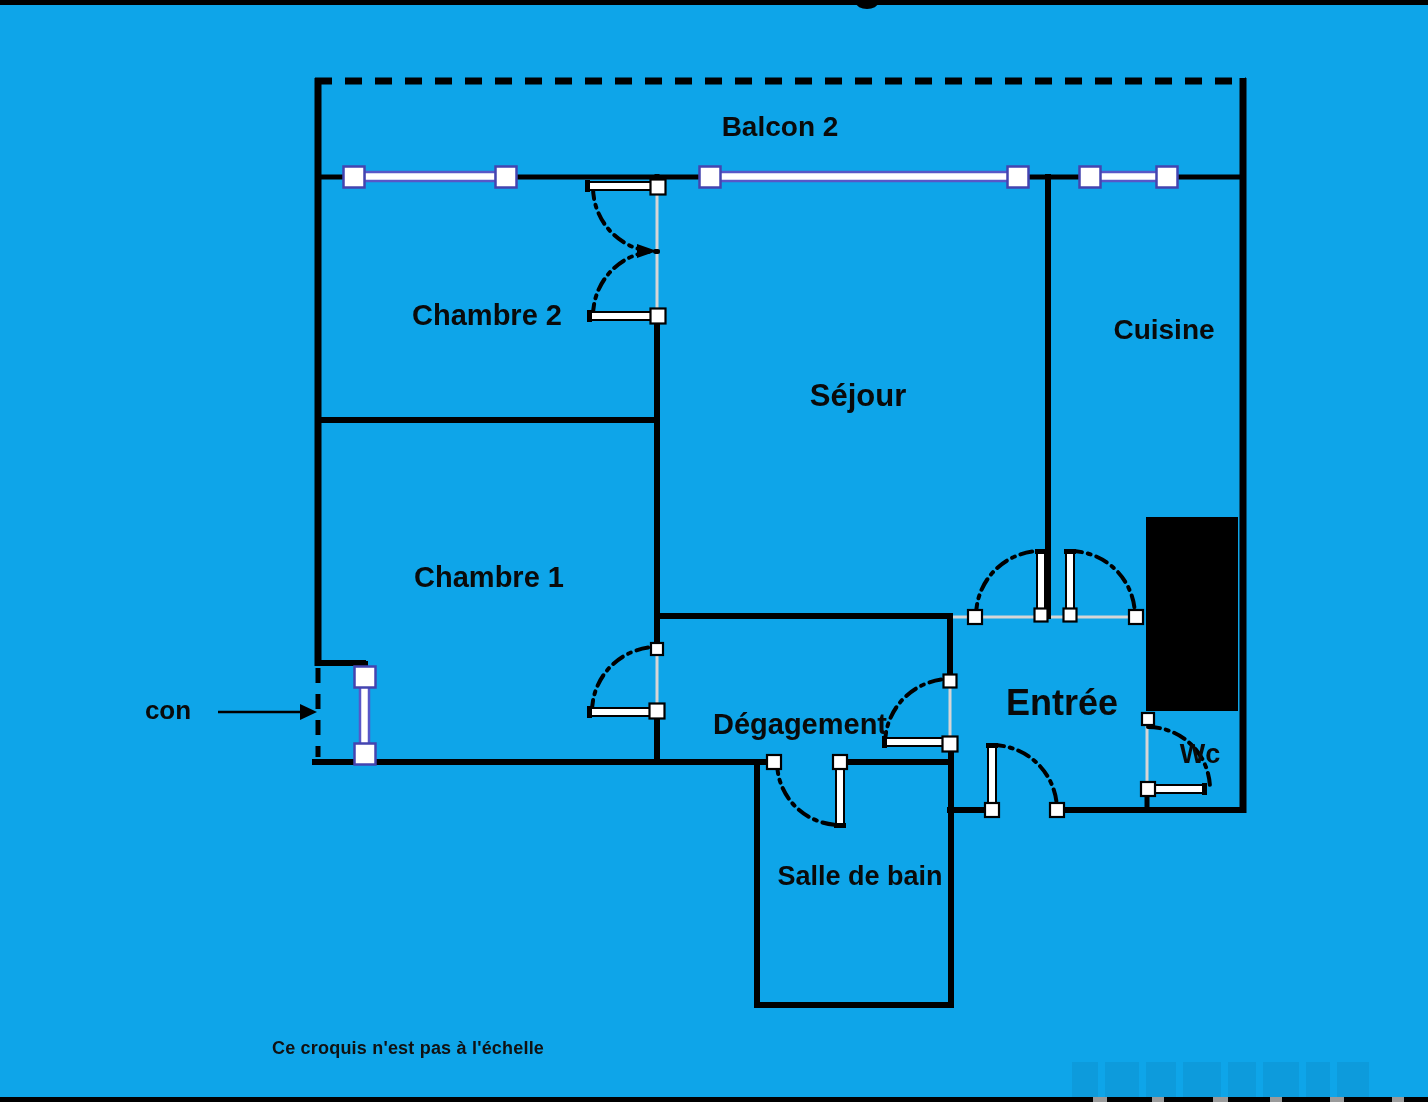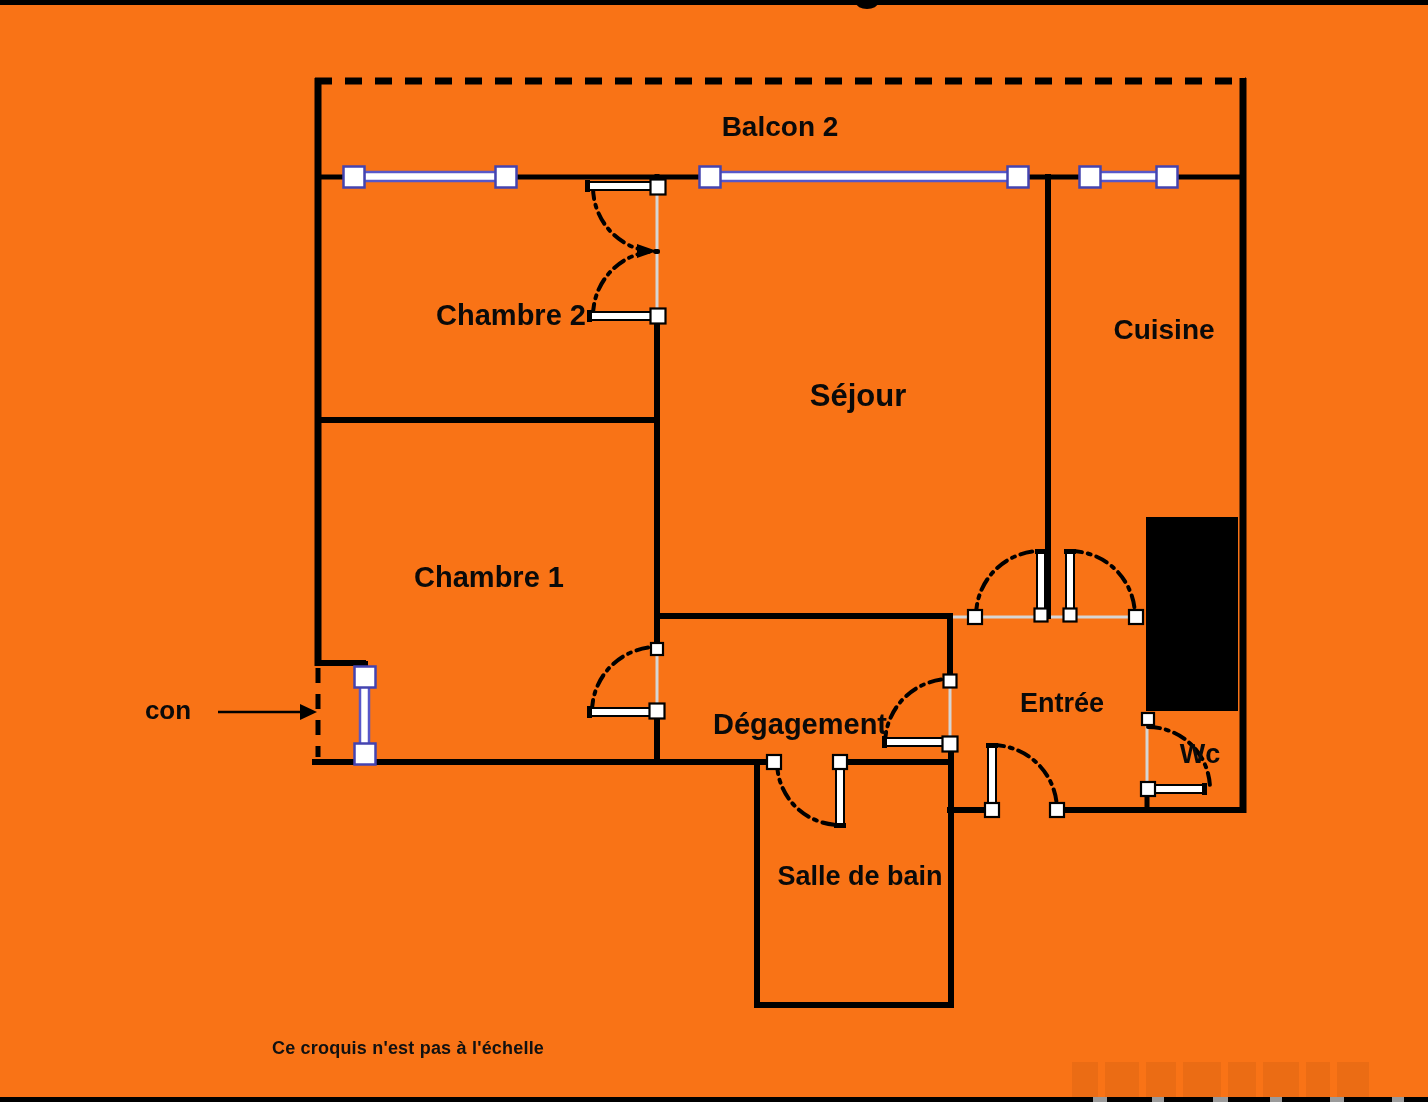--- a/index.html
+++ b/index.html
@@ -1,19 +1,19 @@
 <!DOCTYPE html>
 <html><head>
 <meta charset="utf-8">
 <style>
   html,body{margin:0;padding:0;background:#ffffff;}
   #canvas{
     position:relative;
     width:1428px;height:1102px;
-    background:#f97316;
+    background:#0ea5e9;
     overflow:hidden;
     font-family:"Liberation Sans", sans-serif;
   }
   #plan-svg{position:absolute;left:0;top:0;}
   .bar{position:absolute;left:0;width:1428px;height:5px;background:#000;}
   #top-bar{top:0;}
   #bottom-bar{top:1097px;}
   .bar-notch{position:absolute;top:0;height:5px;background:#9a9a9a;}
   #labels-layer{position:absolute;left:0;top:0;width:100%;height:100%;}
   .room-label{
@@ -128,26 +128,26 @@
       <rect x="1156.5" y="166.5" width="21" height="21" fill="#ffffff" stroke="#4444b0" stroke-width="2.5"></rect>
       <rect x="354.5" y="666.5" width="21" height="21" fill="#ffffff" stroke="#4444b0" stroke-width="2.5"></rect>
       <rect x="354.5" y="743.5" width="21" height="21" fill="#ffffff" stroke="#4444b0" stroke-width="2.5"></rect>
       <line x1="218" y1="712" x2="300" y2="712" stroke="#000000" stroke-width="2.5"></line>
       <polygon points="300,704 300,720 317,712" fill="#000000"></polygon>
       <ellipse cx="867" cy="3" rx="11" ry="6" fill="#000000"></ellipse>
     </svg>
 
   <div id="labels-layer">
       <div class="room-label" style="left: 780px; top: 127px; font-size: 28px;">Balcon 2</div>
-      <div class="room-label" style="left: 487px; top: 315px; font-size: 29px; margin-left: 24px;">Chambre 2</div>
+      <div class="room-label" style="left: 487px; top: 315px; font-size: 29px;">Chambre 2</div>
       <div class="room-label" style="left: 858px; top: 396px; font-size: 31px;">Séjour</div>
       <div class="room-label" style="left: 1164px; top: 330px; font-size: 28px; text-align: right;">Cuisine</div>
       <div class="room-label" style="left: 489px; top: 577px; font-size: 29px;">Chambre 1</div>
       <div class="room-label" style="left: 800px; top: 683px; font-size: 29px; margin-top: 41px;">Dégagement</div>
-      <div class="room-label" style="left: 1062px; top: 703px; font-size: 27px; text-align: center;">Entrée</div>
+      <div class="room-label" style="left: 1062px; top: 703px; font-size: 36px; text-align: center;">Entrée</div>
       <div class="room-label" style="left: 1200px; top: 754px; font-size: 27px;">Wc</div>
       <div class="room-label" style="left: 860px; top: 876px; font-size: 27px; text-align: right;">Salle de bain</div>
     </div>
 
   <div id="con-label">con</div>
 
   <div id="footnote">Ce croquis n'est pas à l'échelle</div>
 
   <div id="watermark">
     <div class="wm-block" style="width:26px"></div>

